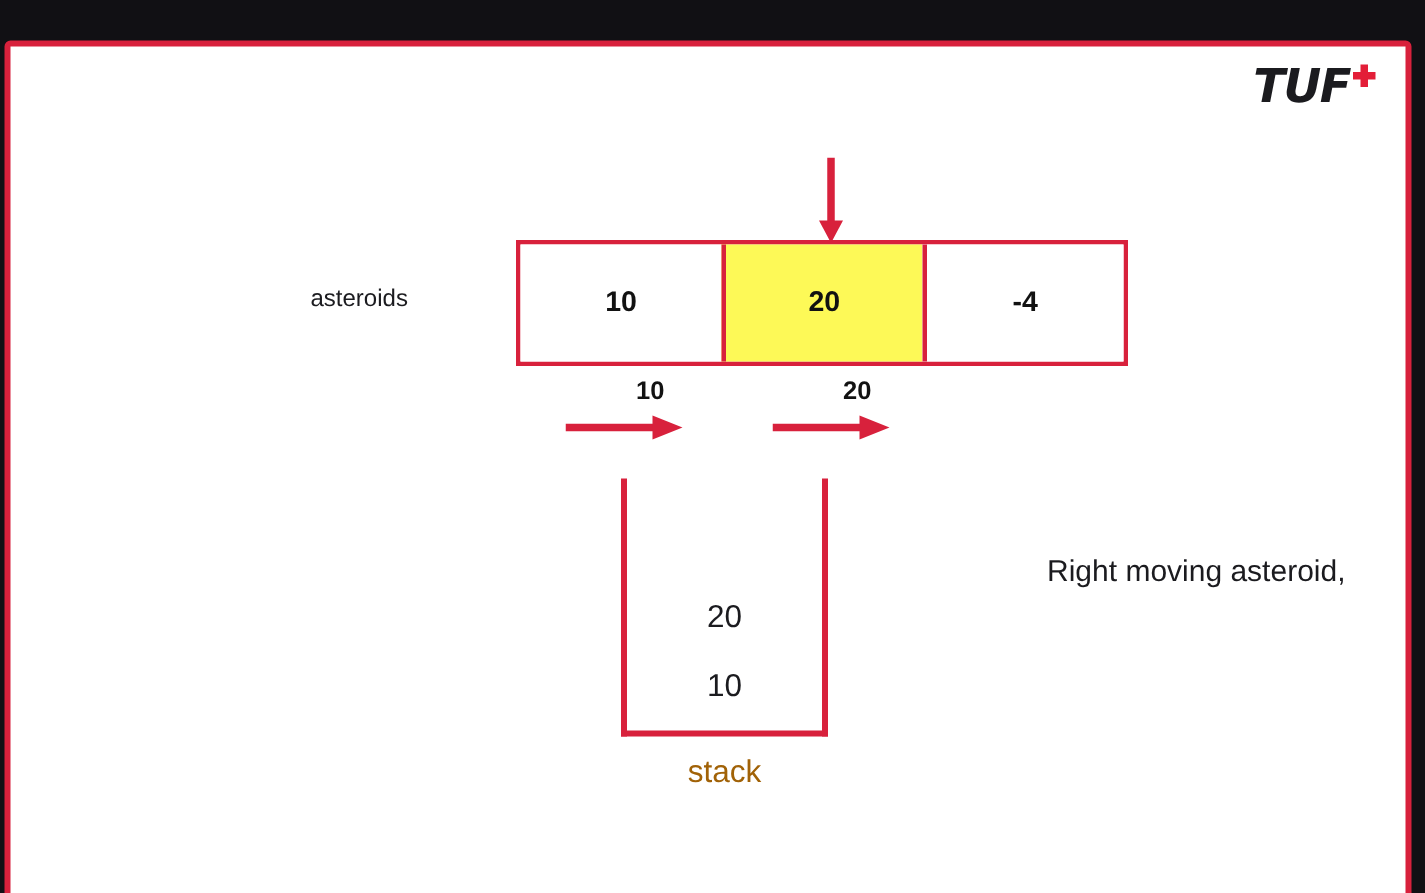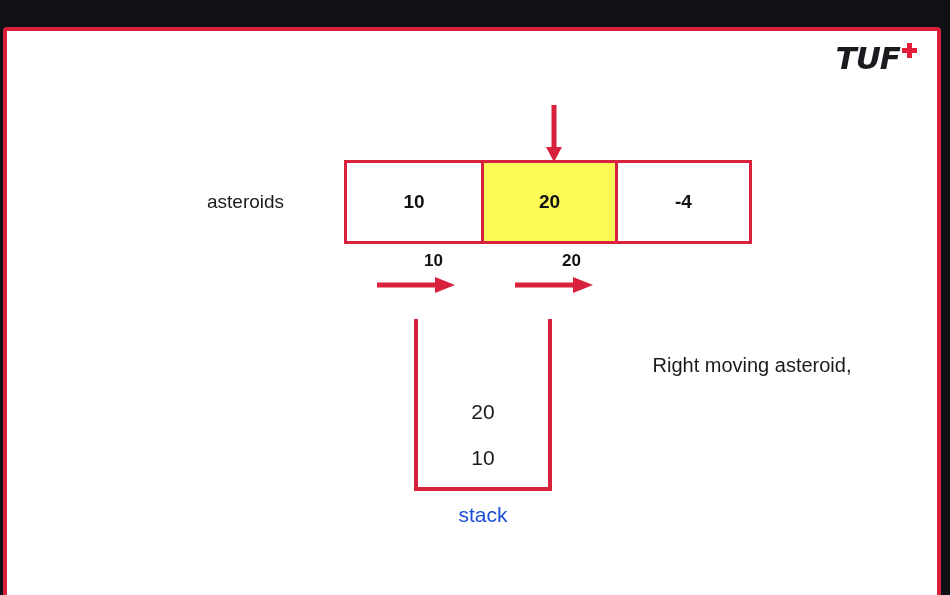--- a/index.html
+++ b/index.html
@@ -60,21 +60,21 @@
     background: #e31e38;
   }
   #logo-plus::before { left: 5px; top: 0;  width: 5px; height: 15px; }
   #logo-plus::after  { left: 0;  top: 5px; width: 15px; height: 5px; }
 
   
   #asteroids-label {
     position: absolute;
     left: 200px;
     top: 160px;
-    font-size: 19px;
+    font-size: 16px;
     color: #1b1b1f;
     white-space: nowrap;
   }
 
   #array {
     position: absolute;
     left: 337px;
     top: 129px;
     display: flex;
     border: 3px solid #d8213c;
@@ -146,30 +146,30 @@
     line-height: 46px;
     text-align: center;
   }
   #stack-label {
     position: absolute;
     left: 407px;
     top: 472px;
     width: 138px;
     text-align: center;
     font-size: 21px;
-    color: #1d4ed8;
+    color: #a16207;
   }
 
   
   #note {
     position: absolute;
     left: 600px;
-    top: 320px;
+    top: 336px;
     width: 290px;
-    text-align: center;
+    text-align: right;
     font-size: 20px;
     line-height: 29px;
     color: #1b1b1f;
   }
 </style>
 </head>
 <body>
 
 <div id="card">
 

